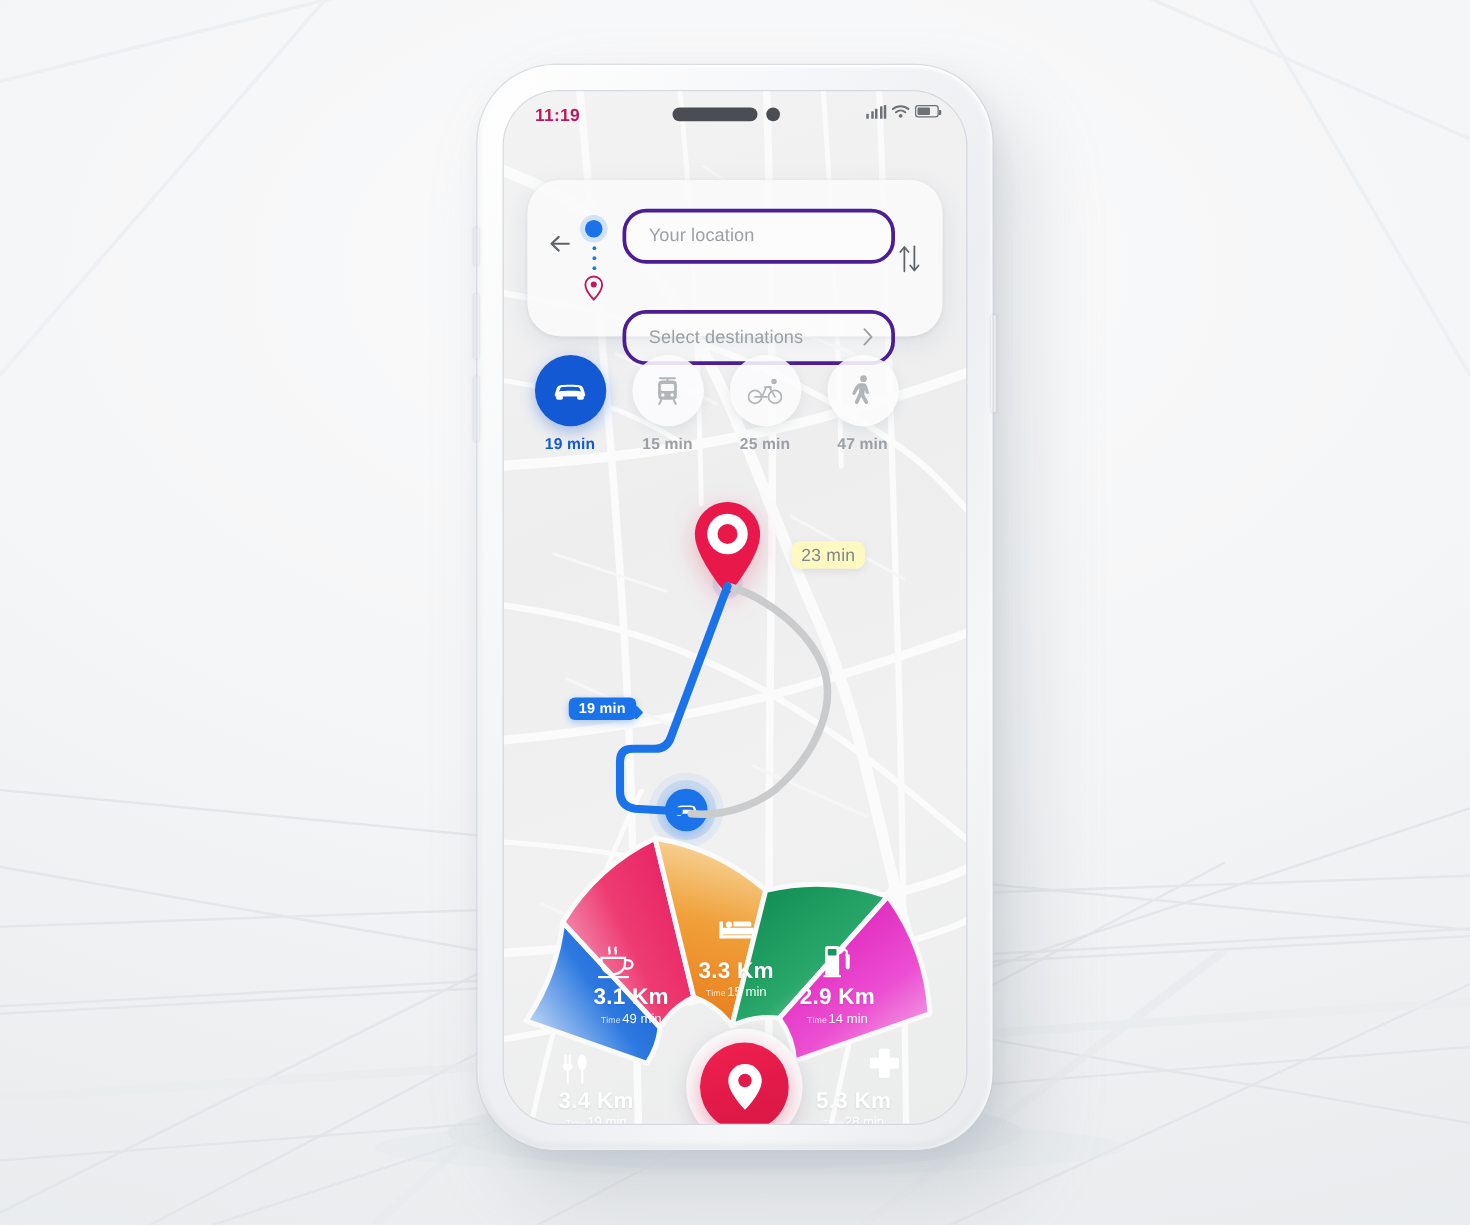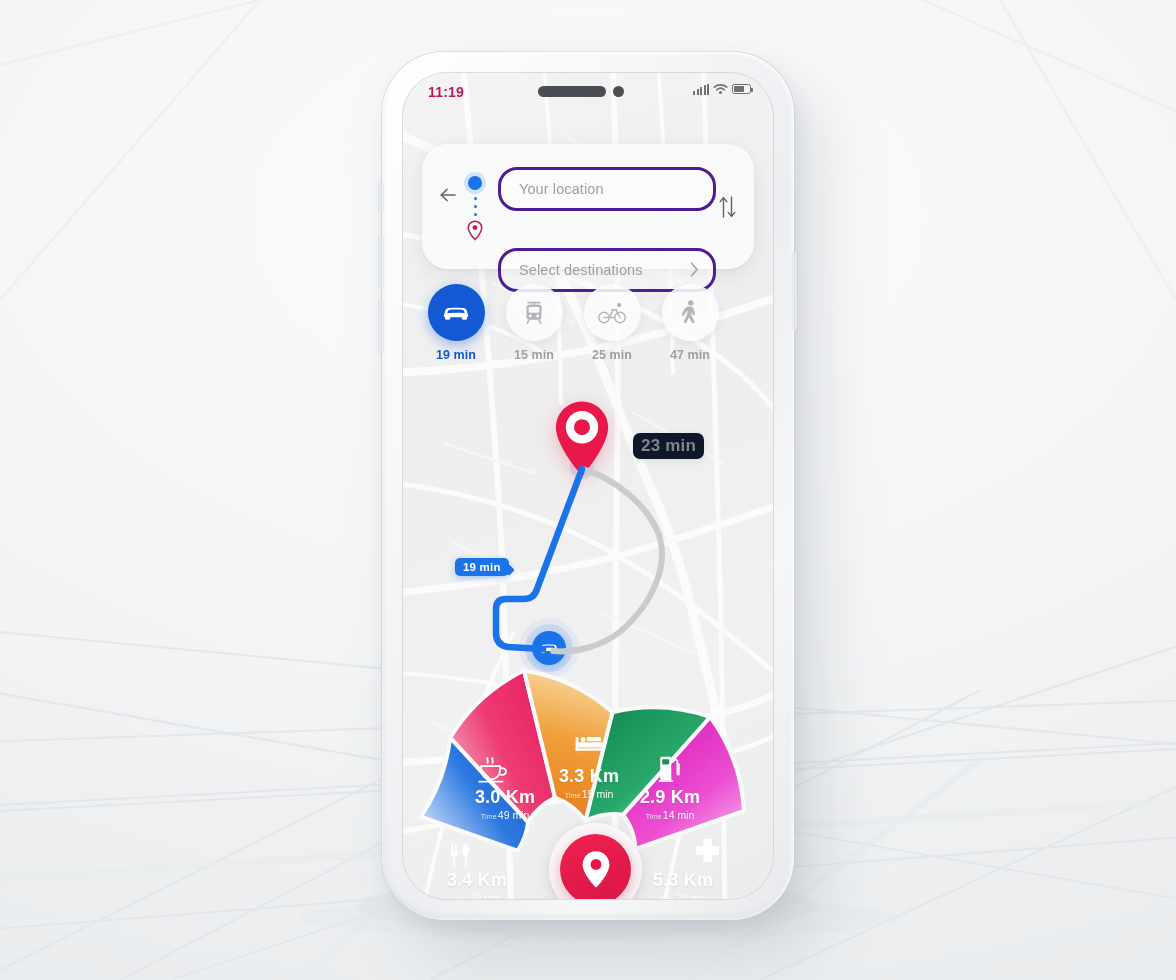--- a/index.html
+++ b/index.html
@@ -97,22 +97,22 @@
   .mode .circ{width:57px;height:57px;border-radius:50%;
     background:rgba(252,252,253,.88);
     box-shadow:0 3px 9px rgba(150,158,170,.20);
     display:flex;align-items:center;justify-content:center;}
   .mode.active .circ{background:#1259d3;box-shadow:0 4px 12px rgba(18,89,211,.38);}
   .mode .lbl{margin-top:7px;font-size:12.5px;font-weight:bold;color:#9aa0a6;letter-spacing:.1px;white-space:nowrap;}
   .mode.active .lbl{color:#1259d3;}
 
   
   #route{position:absolute;left:0;top:0;width:370px;height:826px;z-index:4;}
-  #lbl-23{position:absolute;left:230px;top:360px;background:#0f172a;border-radius:7px;
-    padding:3px 8px;font-size:17px;color:#80868b;font-weight:bold;letter-spacing:.2px;
+  #lbl-23{position:absolute;left:230px;top:360px;background:#fef9c3;border-radius:7px;
+    padding:3px 8px;font-size:14px;color:#80868b;font-weight:normal;letter-spacing:.2px;
     box-shadow:0 2px 6px rgba(150,158,170,.22);}
   #lbl-19{position:absolute;left:52px;top:485px;background:#1a73e8;border-radius:5px;
     padding:3px 8px;font-size:11.5px;color:#fff;font-weight:bold;letter-spacing:.2px;
     box-shadow:0 2px 6px rgba(26,115,232,.35);}
   #lbl-19::after{content:"";position:absolute;right:-4px;bottom:2px;width:8px;height:8px;
     background:#1a73e8;transform:rotate(45deg);border-radius:1px;}
   #car-node{position:absolute;left:129px;top:558px;width:34px;height:34px;border-radius:50%;
     background:#1a73e8;display:flex;align-items:center;justify-content:center;
     box-shadow:0 0 0 7px rgba(26,115,232,.13), 0 0 0 13px rgba(26,115,232,.06), 0 3px 9px rgba(26,115,232,.30);}
   #dest-node{position:absolute;left:172px;top:387px;width:14px;height:14px;border-radius:50%;
@@ -456,21 +456,21 @@
       <svg class="seg-ico" style="left:292px;top:765px;width:25px;height:25px;" viewBox="0 0 25 25">
         <path d="M9.2 0.9 H15.8 C16.4 0.9 16.8 1.3 16.8 1.9 V8.2 H23.1 C23.7 8.2 24.1 8.6 24.1 9.2 V15.8 C24.1 16.4 23.7 16.8 23.1 16.8 H16.8 V23.1 C16.8 23.7 16.4 24.1 15.8 24.1 H9.2 C8.6 24.1 8.2 23.7 8.2 23.1 V16.8 H1.9 C1.3 16.8 0.9 16.4 0.9 15.8 V9.2 C0.9 8.6 1.3 8.2 1.9 8.2 H8.2 V1.9 C8.2 1.3 8.6 0.9 9.2 0.9 Z" fill="#fff"></path>
       </svg>
 
       <div class="seg-txt" style="left:26px;top:798px;width:96px;">
         <div class="seg-km">3.4 Km</div>
         <div class="seg-time"><span class="tw">Time</span><span>19 min</span></div>
       </div>
 
       <div class="seg-txt" style="left:54px;top:715px;width:96px;">
-        <div class="seg-km">3.0 Km</div>
+        <div class="seg-km">3.1 Km</div>
         <div class="seg-time"><span class="tw">Time</span><span>49 min</span></div>
       </div>
 
       <div class="seg-txt" style="left:138px;top:694px;width:96px;">
         <div class="seg-km">3.3 Km</div>
         <div class="seg-time"><span class="tw">Time</span><span>15 min</span></div>
       </div>
 
       <div class="seg-txt" style="left:219px;top:715px;width:96px;">
         <div class="seg-km">2.9 Km</div>

